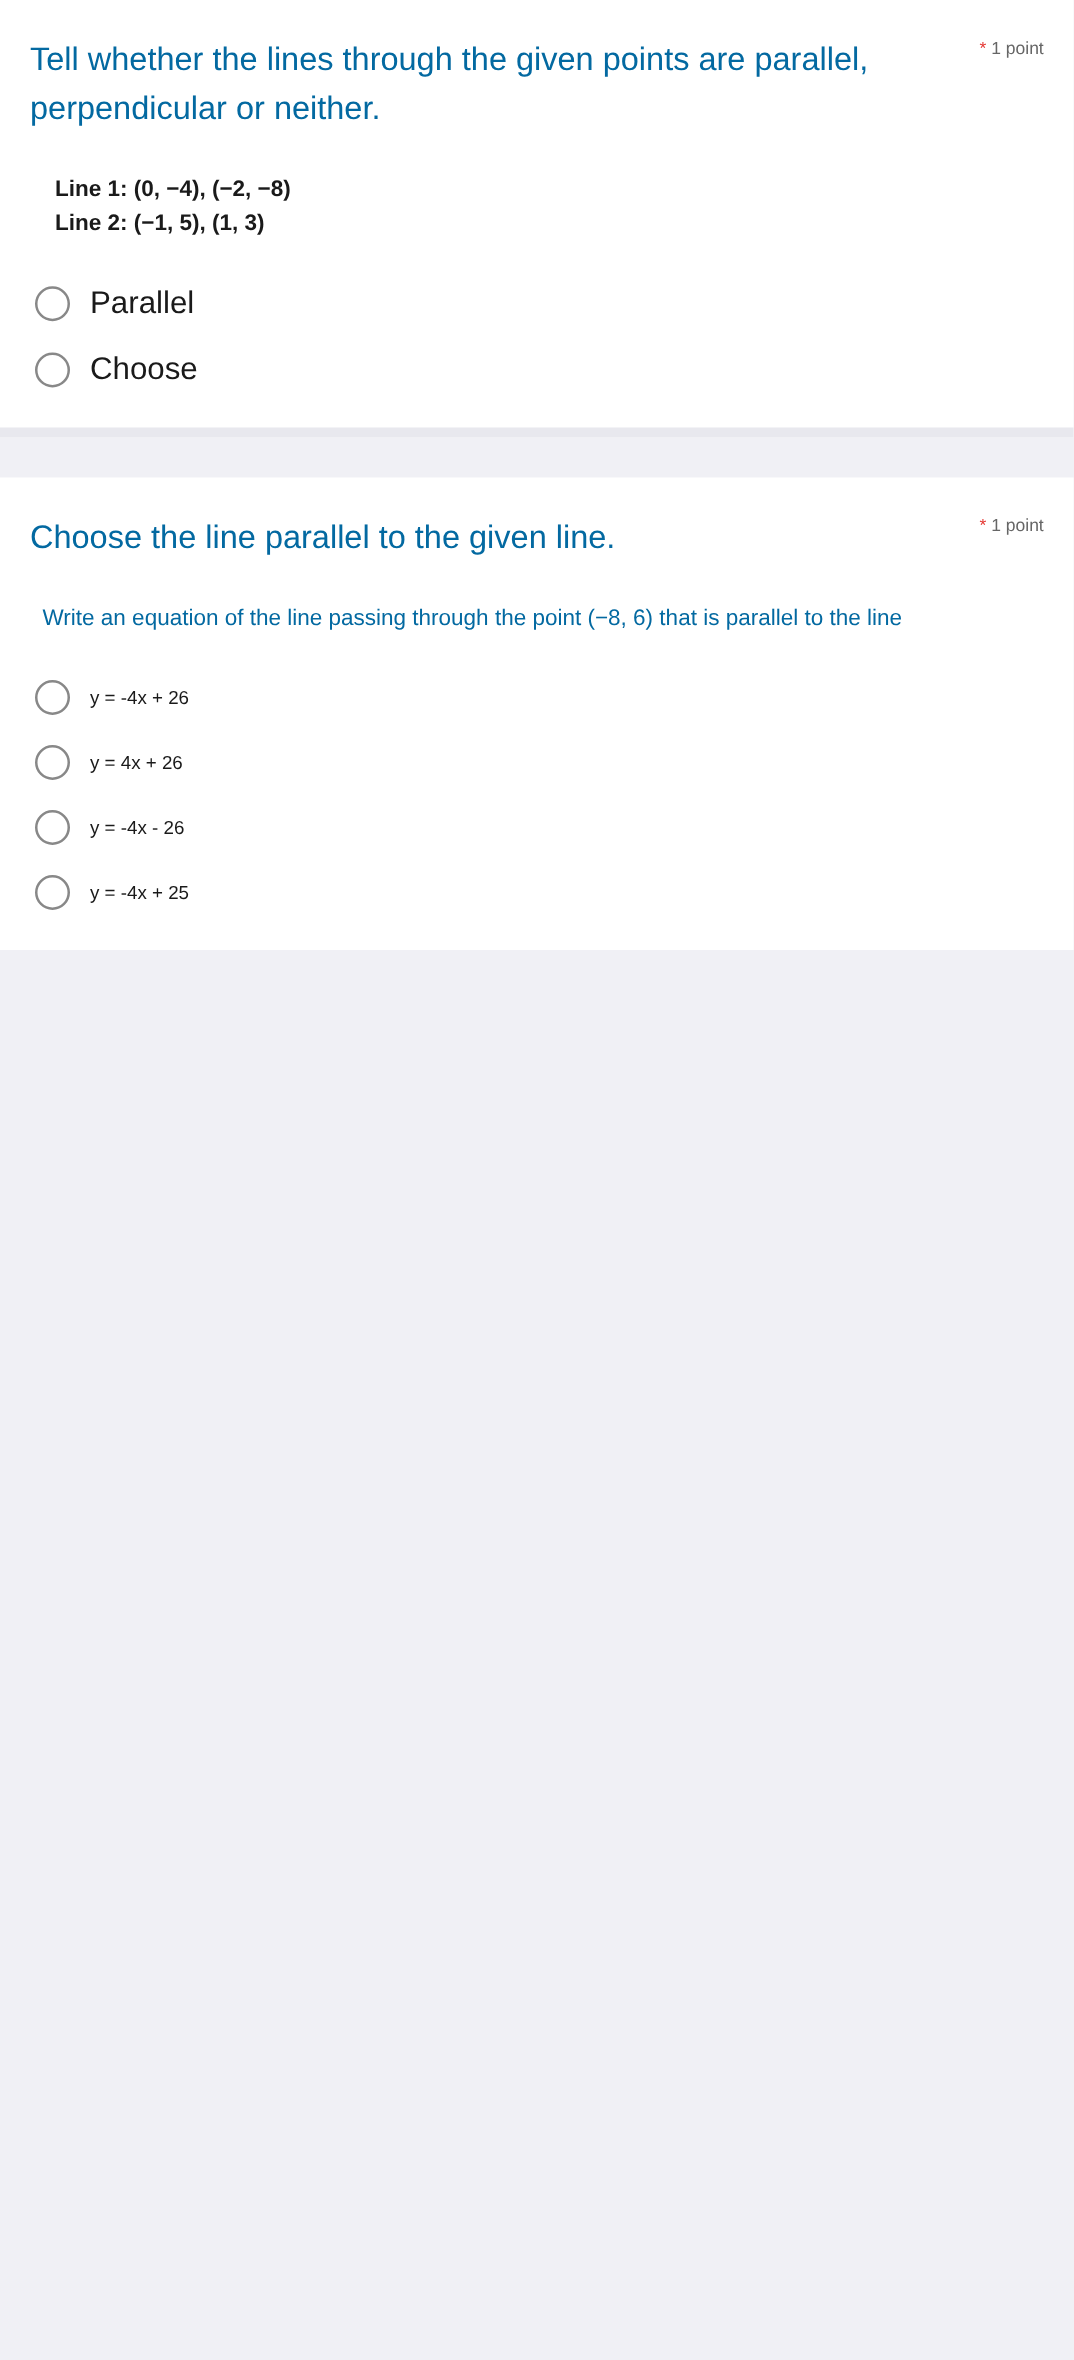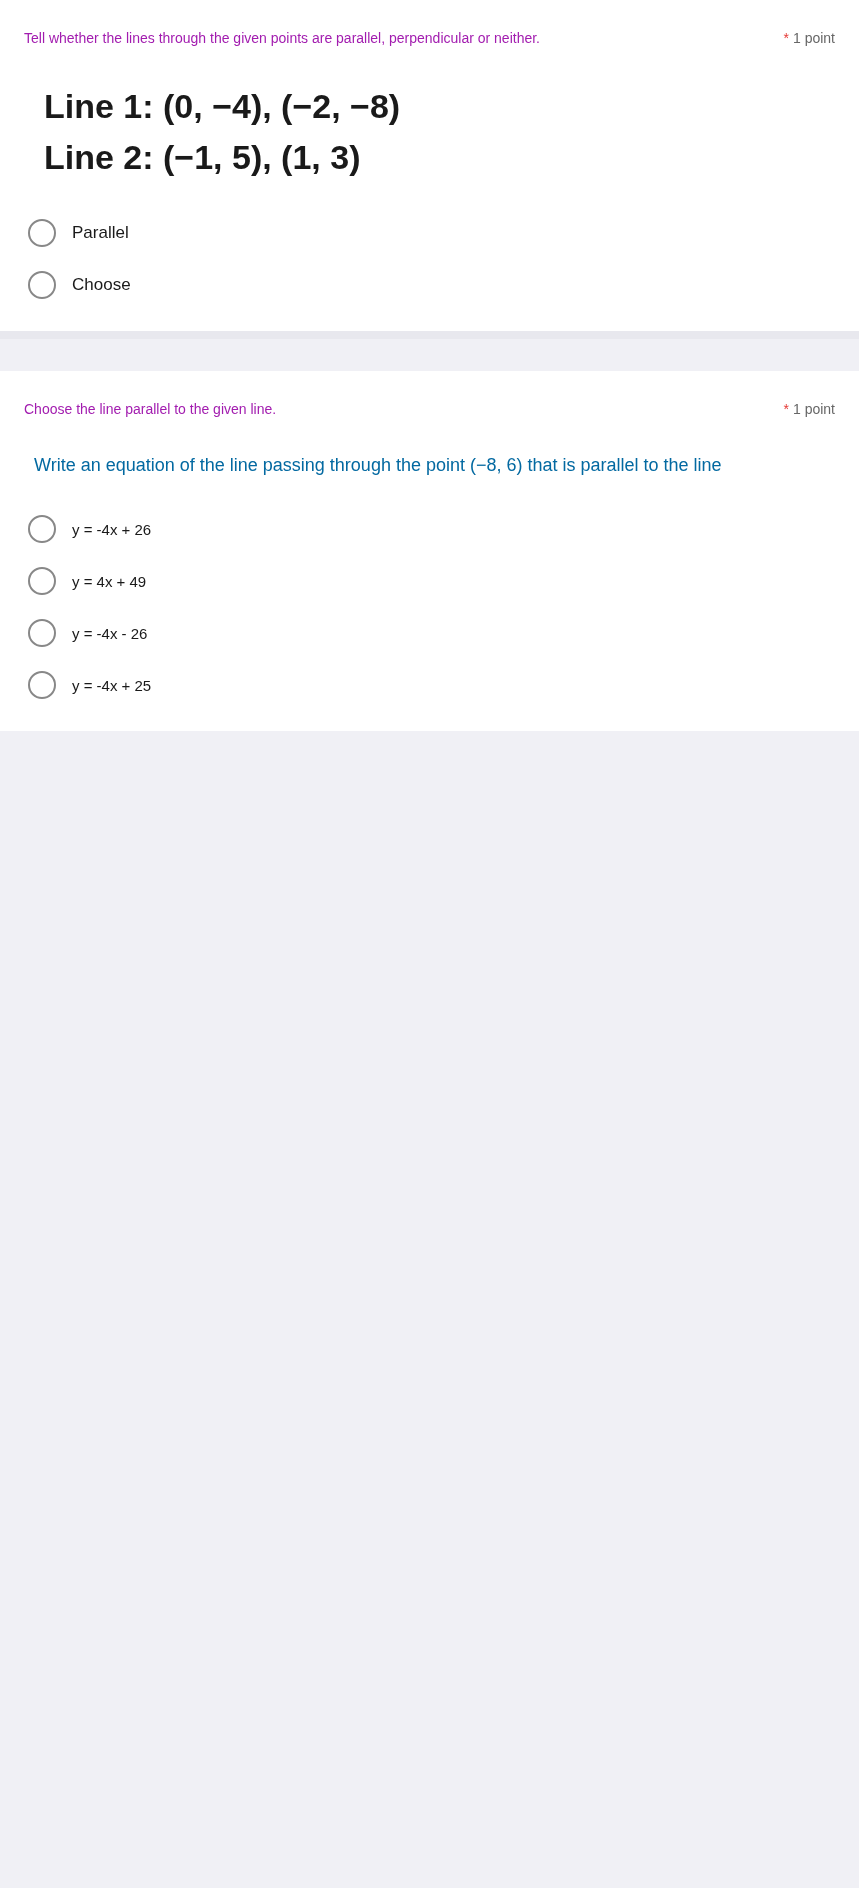--- a/index.html
+++ b/index.html
@@ -23,44 +23,44 @@
     }
 
     .question-header {
       display: flex;
       justify-content: space-between;
       align-items: flex-start;
       margin-bottom: 32px;
     }
 
     .question-text {
-      font-size: 14px;
+      font-size: 26px;
       line-height: 1.5;
-      color: #a21caf;
+      color: #0369a1;
       flex: 1;
     }
 
     .points-label {
       display: flex;
       align-items: center;
       gap: 4px;
       font-size: 14px;
       color: #666;
       white-space: nowrap;
       margin-left: 12px;
       margin-top: 2px;
     }
 
     .required-star {
       color: #e53935;
       font-size: 14px;
     }
 
     .equation-block {
-      font-size: 34px;
+      font-size: 18px;
       font-weight: bold;
       line-height: 1.5;
       color: #1a1a1a;
       margin: 0 0 36px 20px;
     }
 
     .options-list {
       list-style: none;
       display: flex;
       flex-direction: column;
@@ -79,21 +79,21 @@
       width: 28px;
       height: 28px;
       border-radius: 50%;
       border: 2px solid #888;
       background: #fff;
       flex-shrink: 0;
       cursor: pointer;
     }
 
     .option-label {
-      font-size: 17px;
+      font-size: 25px;
       color: #1a1a1a;
     }
 
     
     .question-card-2 {
       background-color: #ffffff;
       padding: 28px 24px 32px 24px;
       margin-top: 32px;
     }
 
@@ -162,21 +162,21 @@
     <div class="equation-body">Write an equation of the line passing through the point (−8, 6) that is parallel to the line</div>
   </div>
 
   <ul class="options-list">
     <li class="option-item">
       <div class="radio-circle"></div>
       <span class="option-label-2">y = -4x + 26</span>
     </li>
     <li class="option-item">
       <div class="radio-circle"></div>
-      <span class="option-label-2">y = 4x + 49</span>
+      <span class="option-label-2">y = 4x + 26</span>
     </li>
     <li class="option-item">
       <div class="radio-circle"></div>
       <span class="option-label-2">y = -4x - 26</span>
     </li>
     <li class="option-item">
       <div class="radio-circle"></div>
       <span class="option-label-2">y = -4x + 25</span>
     </li>
   </ul>

